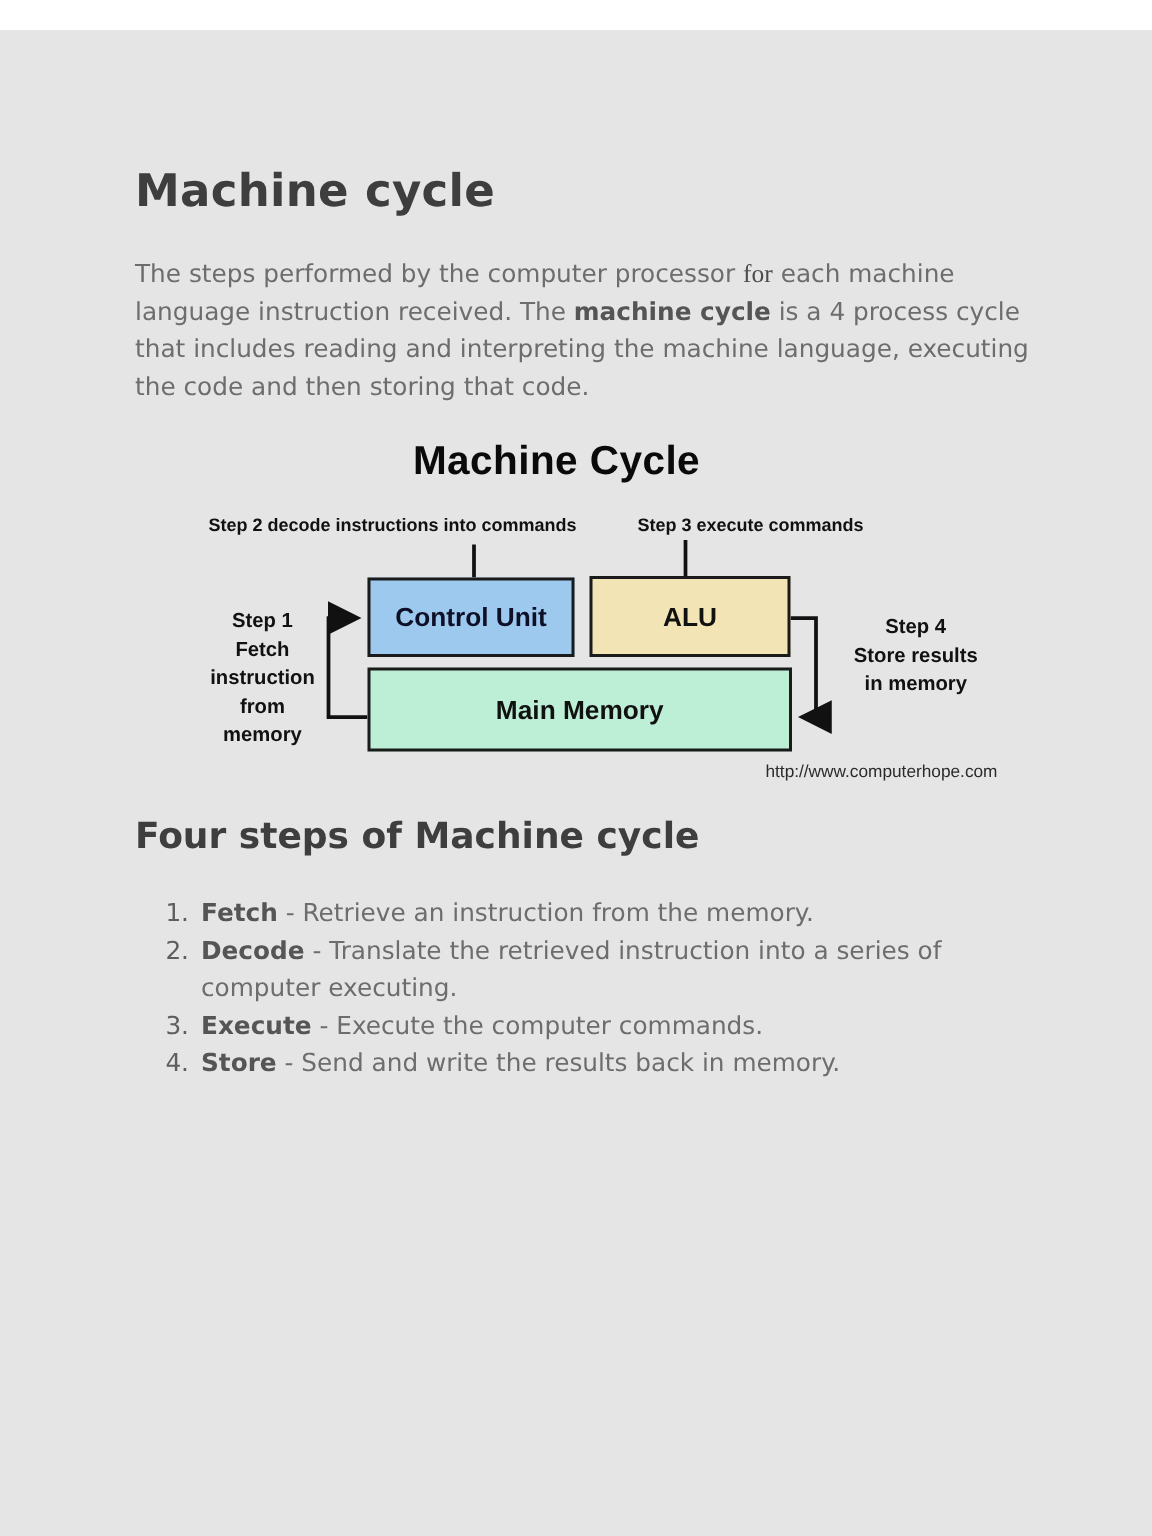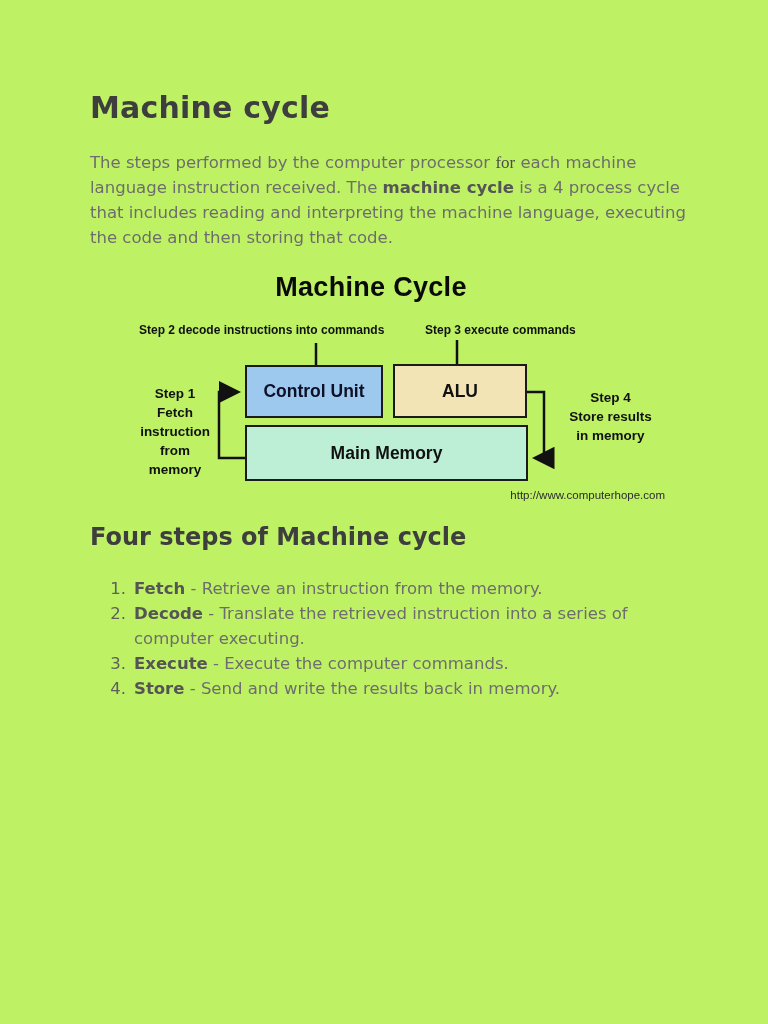--- a/index.html
+++ b/index.html
@@ -1,19 +1,19 @@
 <!DOCTYPE html>
 <html><head>
 <meta charset="utf-8">
 <style>
   * { margin: 0; padding: 0; box-sizing: border-box; }
   html, body { width: 768px; height: 1024px; background: #ffffff; overflow: hidden; }
   body { font-family: "DejaVu Sans", sans-serif; position: relative; }
 
-  .page { position: absolute; inset: 0; background: #bef264; }
+  .page { position: absolute; inset: 0; background: #e5e5e5; margin-top: 20px; }
 
   
   .doc-title {
     position: absolute; left: 90px; top: 90px;
     font-size: 30px; font-weight: 700; color: #3e3e3e;
     letter-spacing: 0.2px;
   }
   .intro {
     position: absolute; left: 90px; top: 150px; width: 600px;
     font-size: 16.5px; line-height: 25px; color: #6d6d6d;

